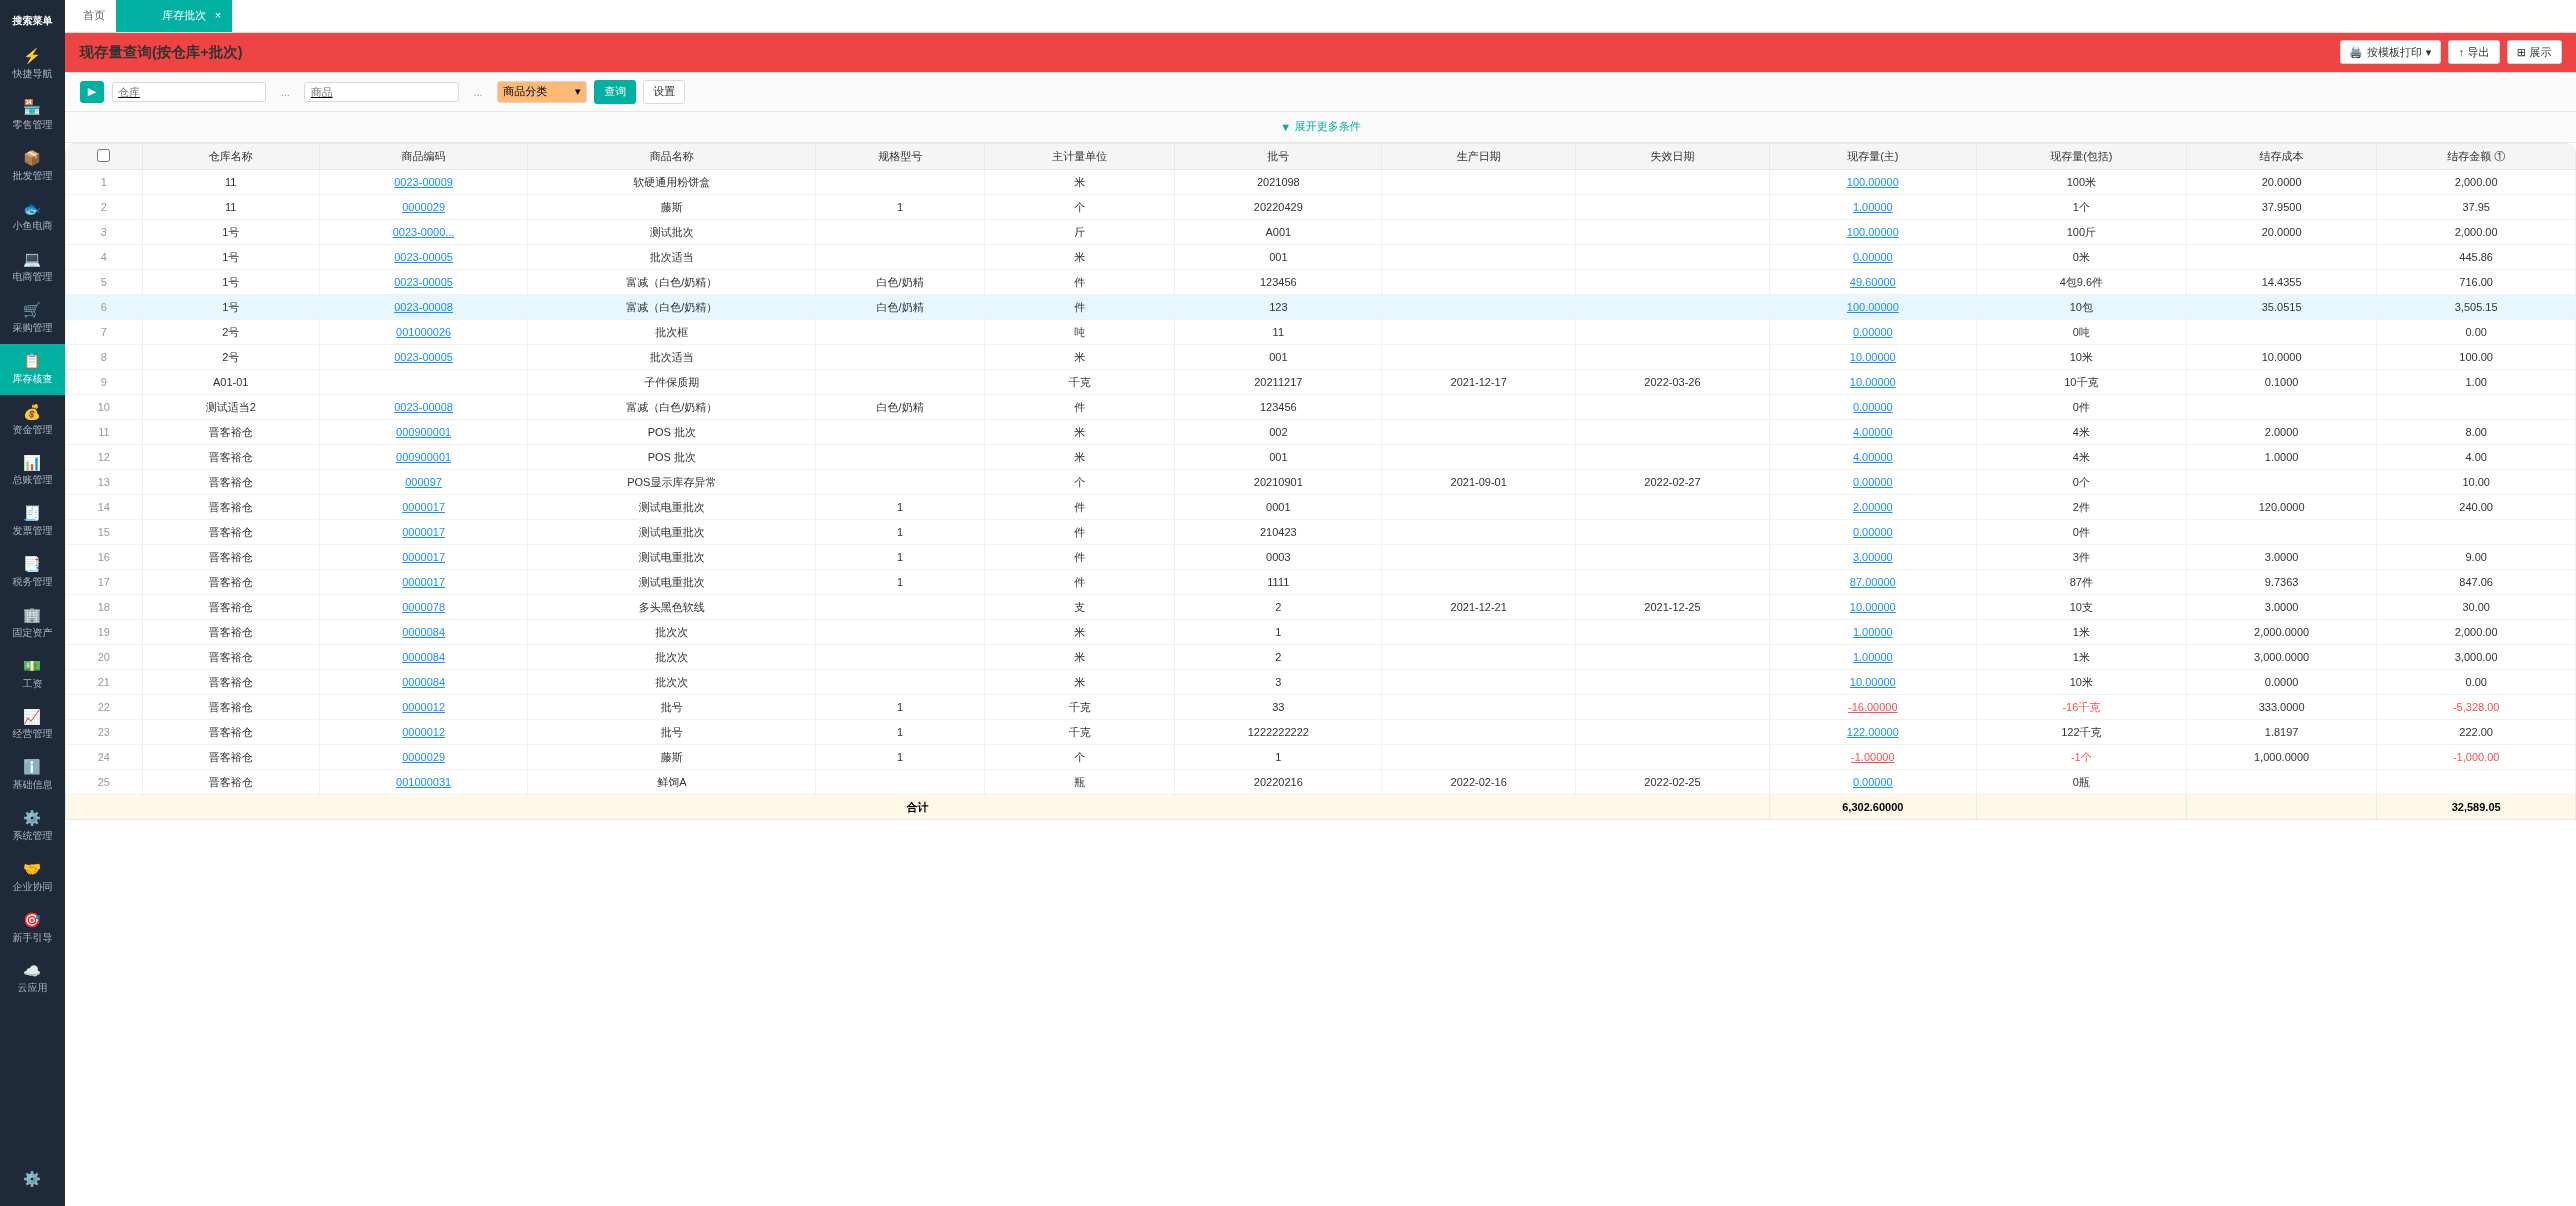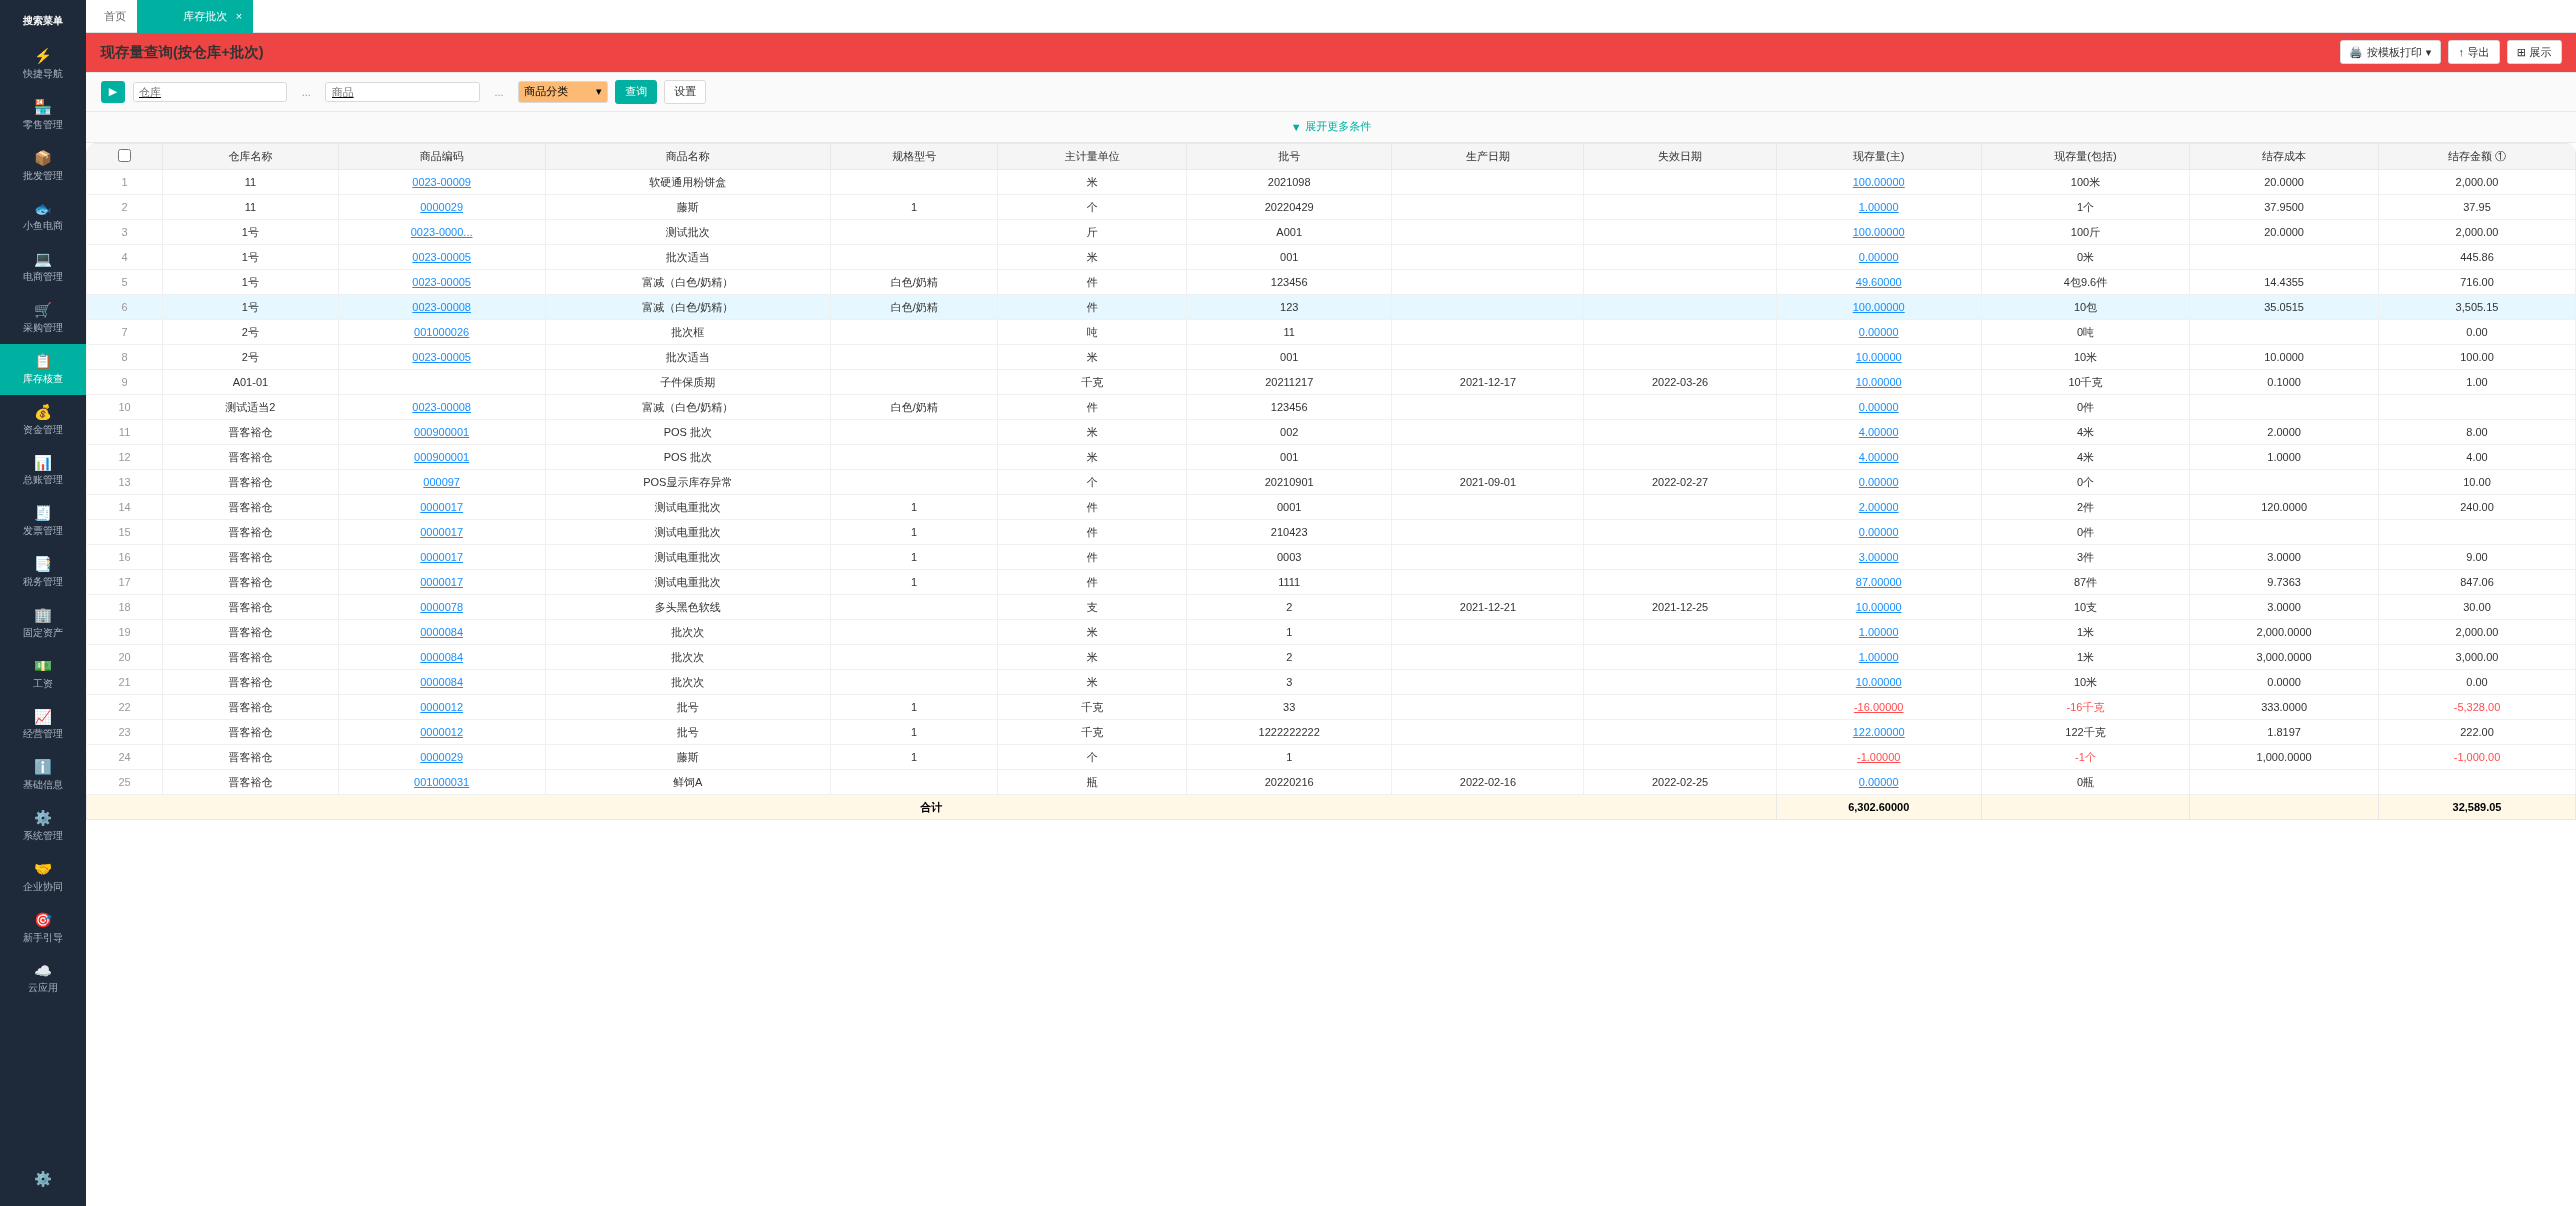--- a/index.html
+++ b/index.html
@@ -1,20 +1,20 @@
 <!DOCTYPE html>
 <html style="font-size:14.5px"><head>
   <meta charset="utf-8">
   <style>
     * { box-sizing: border-box; margin: 0; padding: 0; }
     body { font-family: 'Microsoft YaHei', Arial, sans-serif; font-size: 11px; background: #f0f2f5; display: flex; height: 100vh; overflow: hidden; }
 
     
     .sidebar {
-      width: 86px;
+      width: 65px;
       background: #1e2a3a;
       color: #aab4c0;
       display: flex;
       flex-direction: column;
       align-items: center;
       padding-top: 7.2px;
       flex-shrink: 0;
       overflow-y: auto;
     }
     .sidebar-logo {
@@ -50,21 +50,21 @@
       display: flex;
       flex-direction: column;
       overflow: hidden;
       background: #f0f2f5;
     }
 
     
     .top-tabs {
       background: #fff;
       display: flex;
-      align-items: center;
+      align-items: flex-end;
       border-bottom: 0.9px solid #e0e0e0;
       padding: 0 7.2px;
       height: 33px;
       flex-shrink: 0;
     }
     .top-tab {
       padding: 0 11px;
       height: 33px;
       line-height: 33px;
       cursor: pointer;

